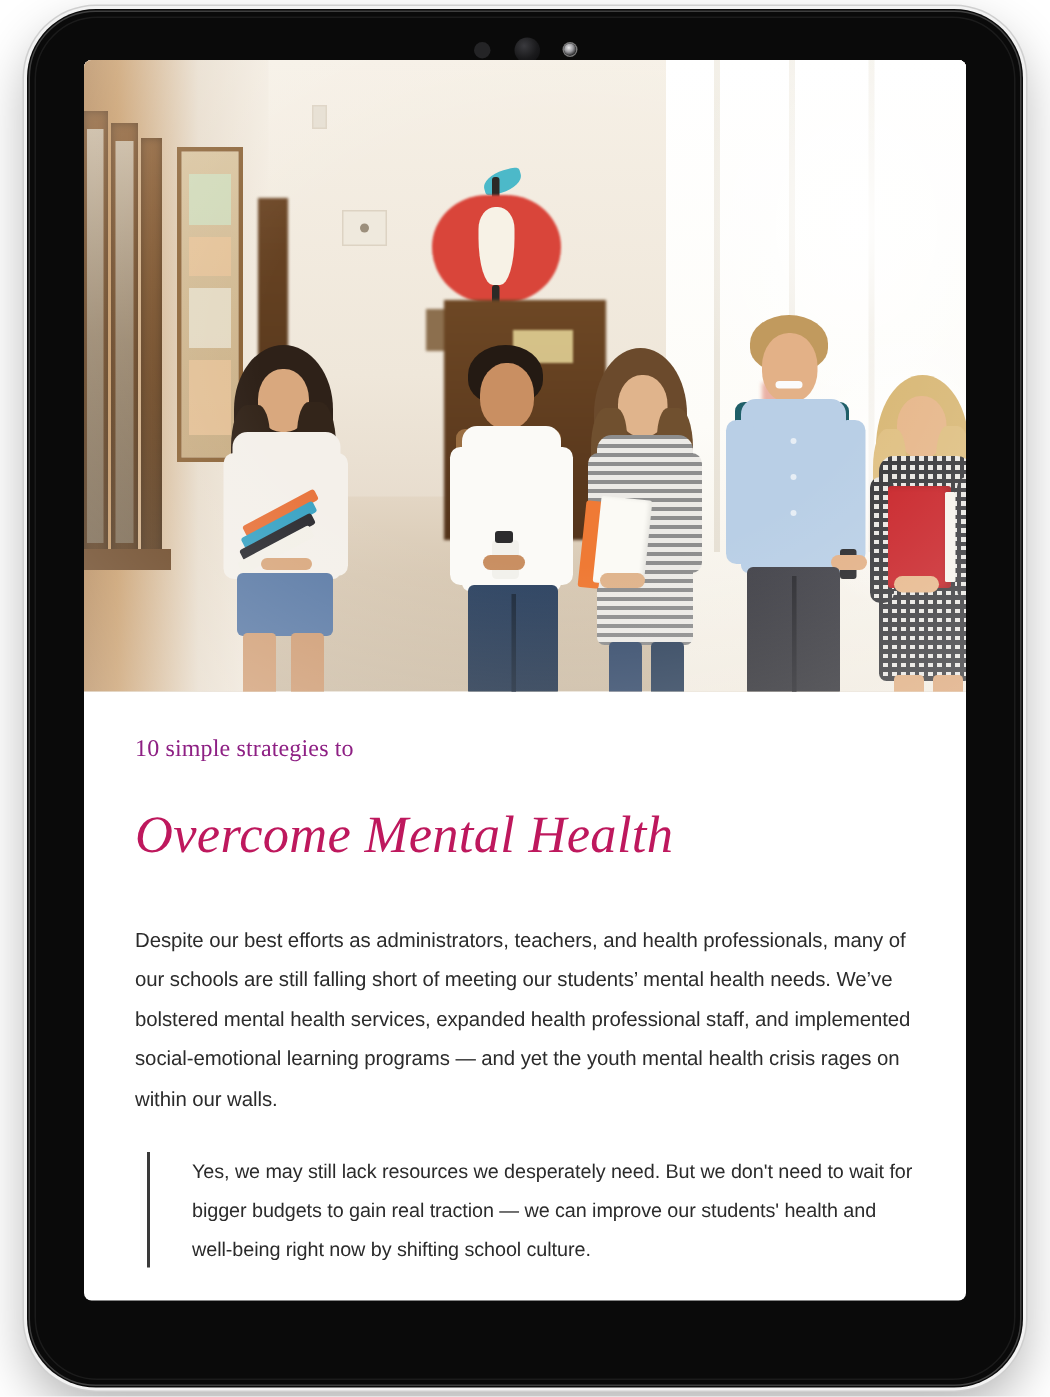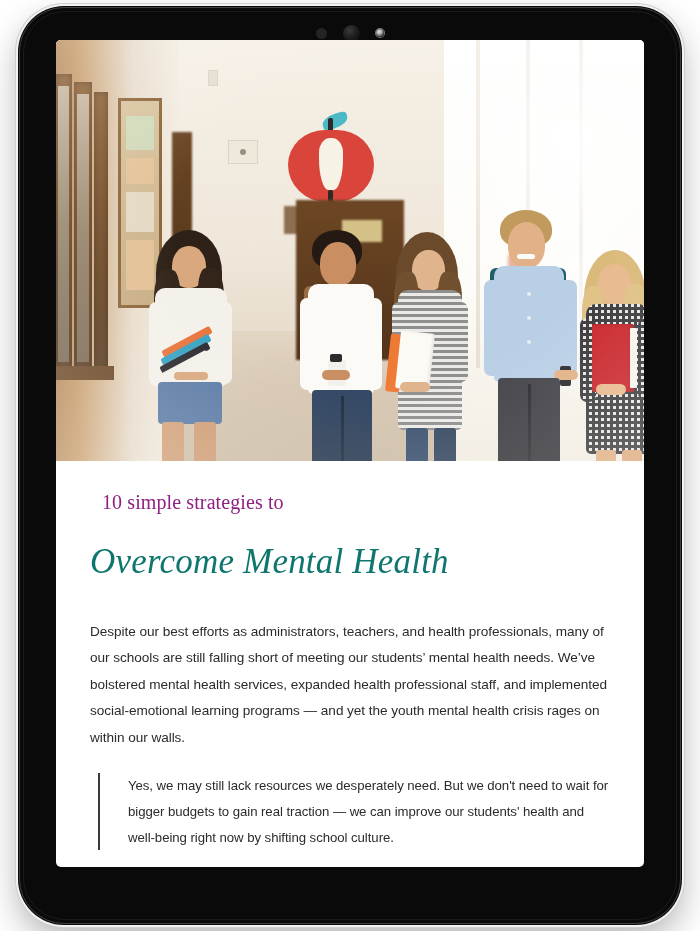--- a/index.html
+++ b/index.html
@@ -188,26 +188,26 @@
   .leg { border-radius: 3px; }
   .arm { border-radius: 7px; }
 
   
   #article {
     padding: 30px 34px 0 34px;
   }
   #eyebrow {
     color: #8e2084;
     font-family: "Liberation Serif", serif;
-    font-size: 20px;
+    font-size: 16px;
     letter-spacing: .1px;
-    margin: 0 0 20px 12px;
+    margin: 0 0 20px 0;
   }
   #headline {
-    color: #0f766e;
+    color: #be185d;
     font-family: "Liberation Serif", serif;
     font-style: italic;
     font-size: 35px;
     font-weight: 400;
     line-height: 1.62;
     letter-spacing: .2px;
     margin: 0 0 28px 0;
   }
   #intro-paragraph {
     color: #2b2b2b;

